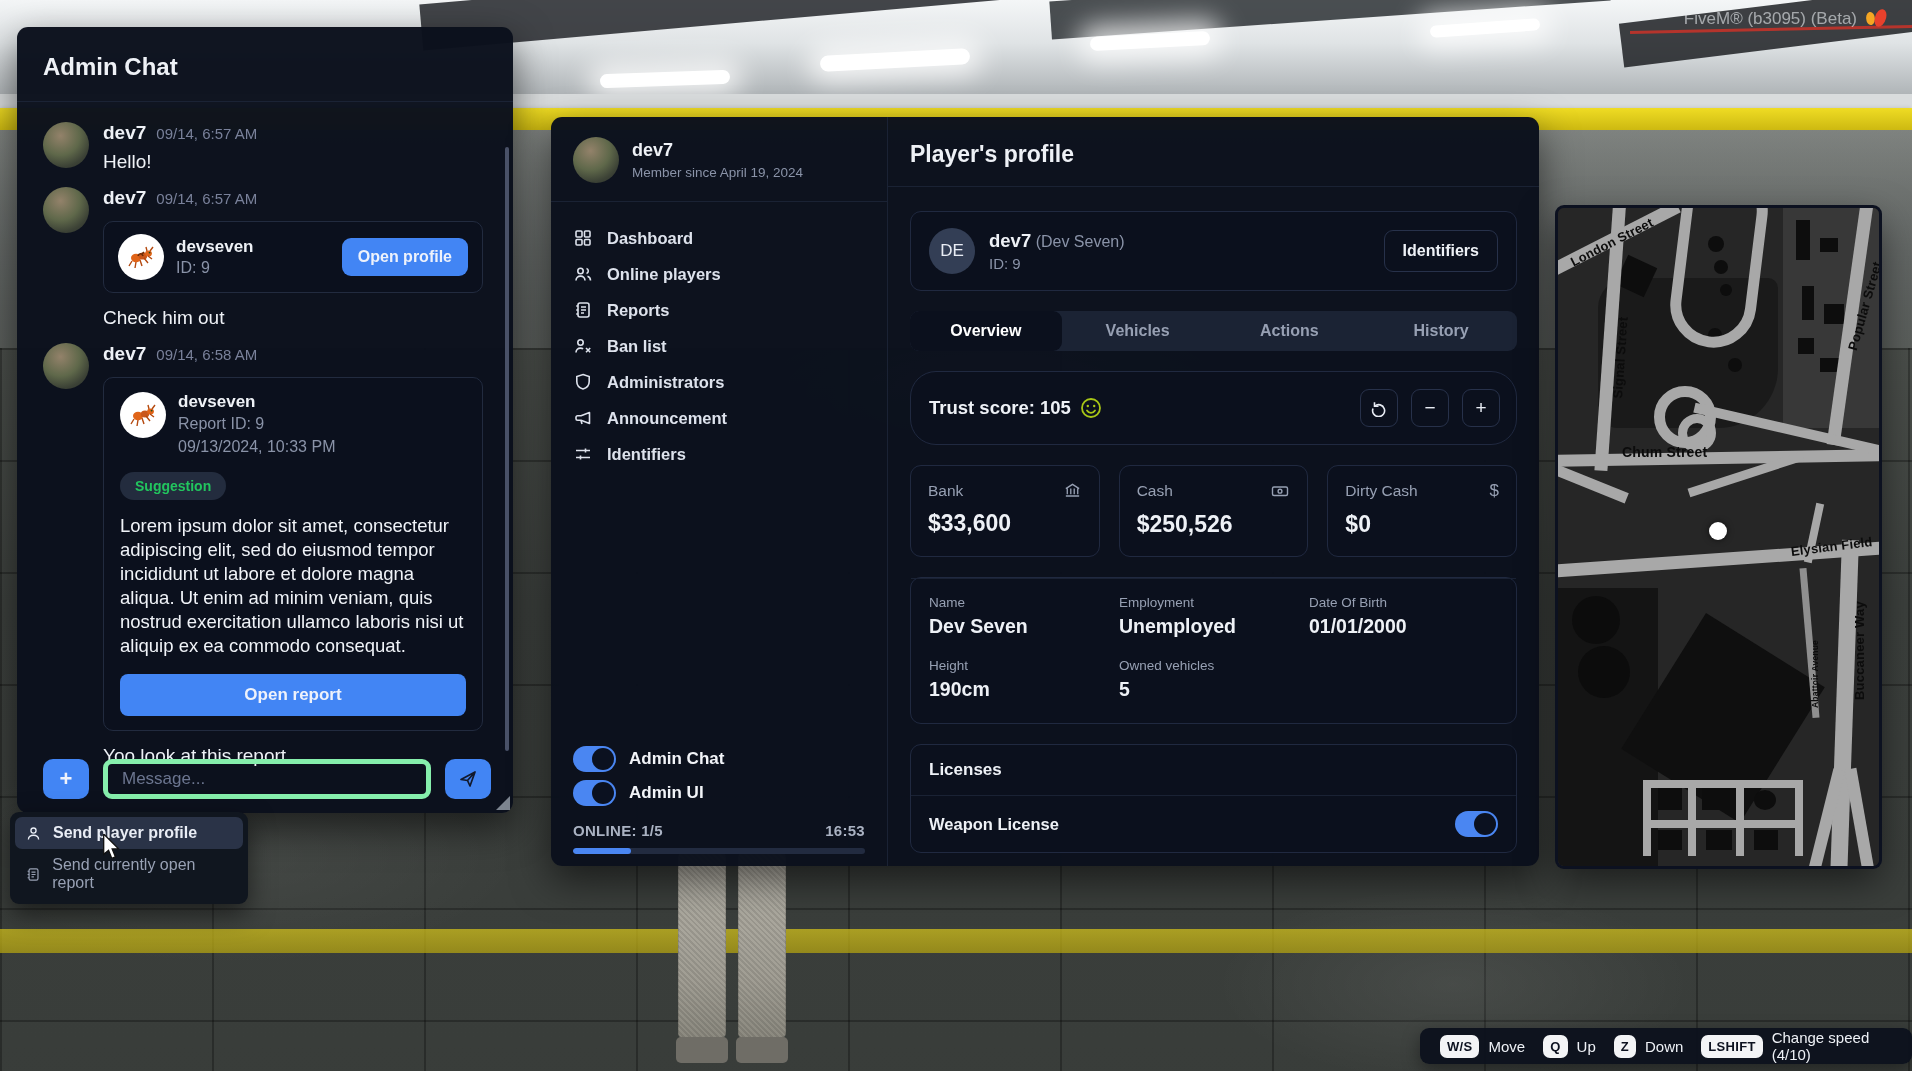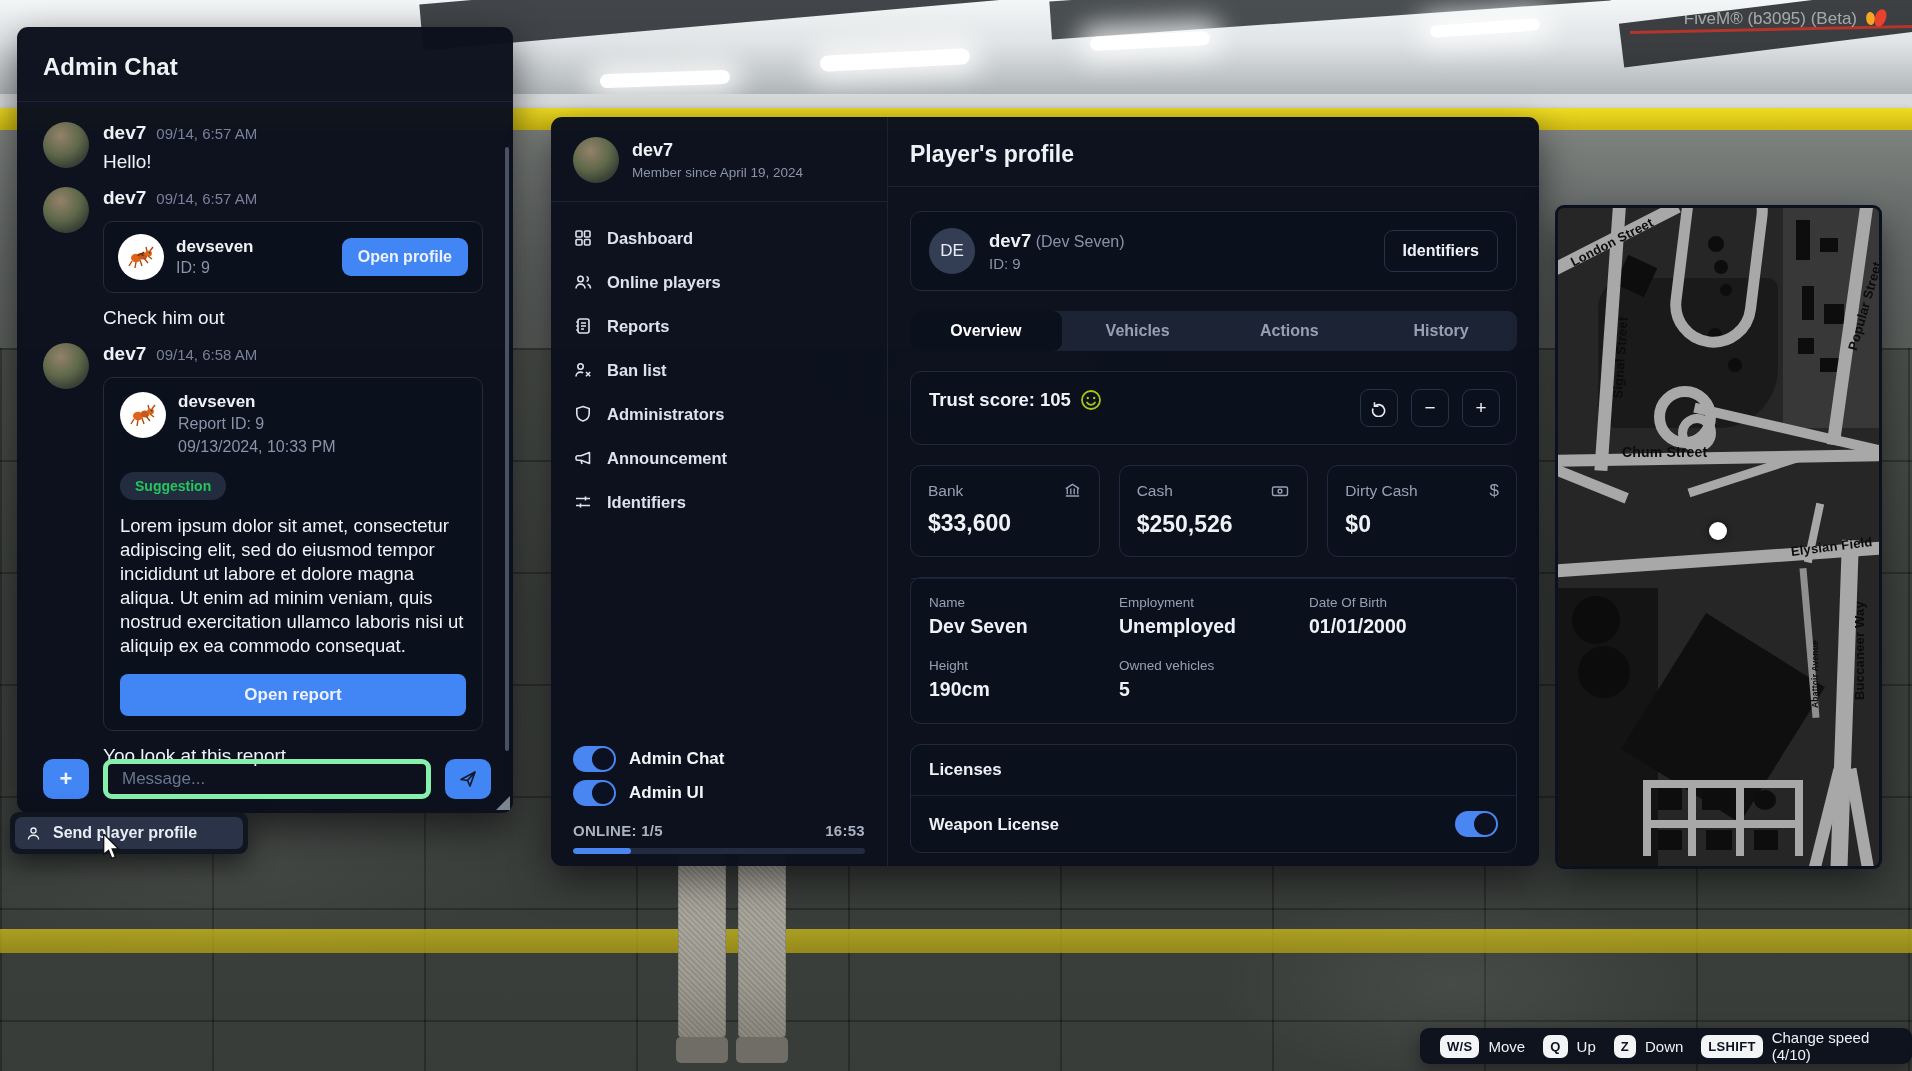--- a/index.html
+++ b/index.html
@@ -114,21 +114,21 @@
   .q-row { display:flex; align-items:center; gap:13px; height:32px; }
   .q-label { font-size:17px; font-weight:600; color:#f2f4f8; white-space:nowrap; }
 
   
   .admin-panel { left:551px; top:117px; width:988px; height:749px; display:flex; overflow:hidden; }
   .sidebar { width:337px; flex:none; border-right:1px solid #1a2234; position:relative; padding:20px 22px 0; }
   .side-head { display:flex; gap:13px; align-items:center; margin:0 -22px; padding:0 22px 18px;
     border-bottom:1px solid #1a2234; }
   .side-name { font-size:18px; font-weight:700; }
   .side-member { font-size:13.5px; color:#8a93a8; margin-top:4px; }
-  .side-menu { margin-top:26px; display:flex; flex-direction:column; gap:24px; }
+  .side-menu { margin-top:26px; display:flex; flex-direction:column; gap:16px; }
   .side-item { display:flex; gap:14px; align-items:center; font-size:16.5px; font-weight:600;
     color:#dde2ec; cursor:pointer; }
   .side-item svg { flex:none; }
   .side-bottom { position:absolute; left:22px; right:22px; bottom:12px; }
   .side-bottom .q-row { height:34px; } .side-bottom .q-label { font-weight:700; }
   .online-row { display:flex; justify-content:space-between; margin-top:12px;
     font-size:15px; font-weight:700; color:#aab2c2; letter-spacing:.3px; }
   .progress { height:6px; border-radius:3px; background:#222b40; margin-top:9px; overflow:hidden; }
   .progress-fill { height:100%; width:20%; background:#4a86f2; border-radius:3px; }
 
@@ -140,21 +140,21 @@
   .profile-card { display:flex; align-items:center; gap:14px; padding:16px 18px; }
   .de-avatar { width:46px; height:46px; border-radius:50%; background:#333e55; flex:none;
     display:flex; align-items:center; justify-content:center; font-size:17px; color:#e8ecf4; }
   .p-name { font-size:18.5px; font-weight:700; } .p-alias { color:#8a93a8; font-weight:500; }
   .p-id { font-size:15px; color:#8a93a8; margin-top:3px; }
   .identifiers-btn { margin-left:auto; background:transparent; border:1px solid #27314a; color:#eef1f6;
     font-weight:700; font-size:16px; border-radius:9px; padding:11px 18px; font-family:inherit; cursor:pointer; }
   .tabs { display:flex; background:#1b2334; border-radius:9px; overflow:hidden; }
   .tab { flex:1; text-align:center; padding:11px 0; font-size:16px; color:#97a0b3; font-weight:600; cursor:pointer; }
   .tab.active { background:#0b101d; color:#fff; border-radius:9px; font-weight:700; }
-  .trust-card { display:flex; align-items:flex-start; padding:17px 16px 17px 18px; gap:9px; }
+  .trust-card { display:flex; align-items:center; padding:17px 16px 17px 18px; gap:9px;border-radius:26px; }
   .trust-label { font-size:18.5px; font-weight:700; }
   .trust-actions { margin-left:auto; display:flex; gap:13px; }
   .icon-btn { width:38px; height:38px; border-radius:9px; border:1px solid #27314a; background:transparent;
     color:#e8ecf4; font-size:19px; display:flex; align-items:center; justify-content:center;
     font-family:inherit; cursor:pointer; }
   .money-row { display:flex; gap:19px; }
   .money-card { flex:1; padding:15px 17px 18px; }
   .money-head { display:flex; justify-content:space-between; align-items:center; color:#97a0b3; font-size:15.5px; }
   .money-value { font-size:23px; font-weight:700; margin-top:10px; }
   .card-head { display:flex; justify-content:space-between; align-items:center; padding:15px 18px;
@@ -320,20 +320,27 @@
     <div class="resize-corner"></div>
   </div>
 
   <div class="ctx-menu">
     <div class="ctx-item active">
       <svg width="17" height="17" viewBox="0 0 20 20">
         <circle cx="10" cy="6.5" r="3" fill="none" stroke="currentColor" stroke-width="1.6"></circle>
         <path d="M4 17c0-3 2.7-5 6-5s6 2 6 5" fill="none" stroke="currentColor" stroke-width="1.6"></path>
       </svg>
       <span>Send player profile</span>
+    </div>
+    <div class="ctx-item">
+      <svg width="17" height="17" viewBox="0 0 20 20">
+        <rect x="5" y="3" width="11" height="14" rx="2" fill="none" stroke="currentColor" stroke-width="1.5"></rect>
+        <path d="M8 7h5 M8 10h5 M8 13h3 M3.2 6h2 M3.2 10h2 M3.2 14h2" stroke="currentColor" stroke-width="1.5"></path>
+      </svg>
+      <span>Send currently open report</span>
     </div>
   </div>
   <svg class="cursor" width="22" height="26" viewBox="0 0 11 16">
     <path d="M1 0 L1 12.5 L4 10 L6 15 L8.2 14 L6.2 9.2 L10 9 Z" fill="#fff" stroke="#111" stroke-width=".8"></path>
   </svg>
 
 
   <div class="panel admin-panel">
 
     <div class="sidebar">

